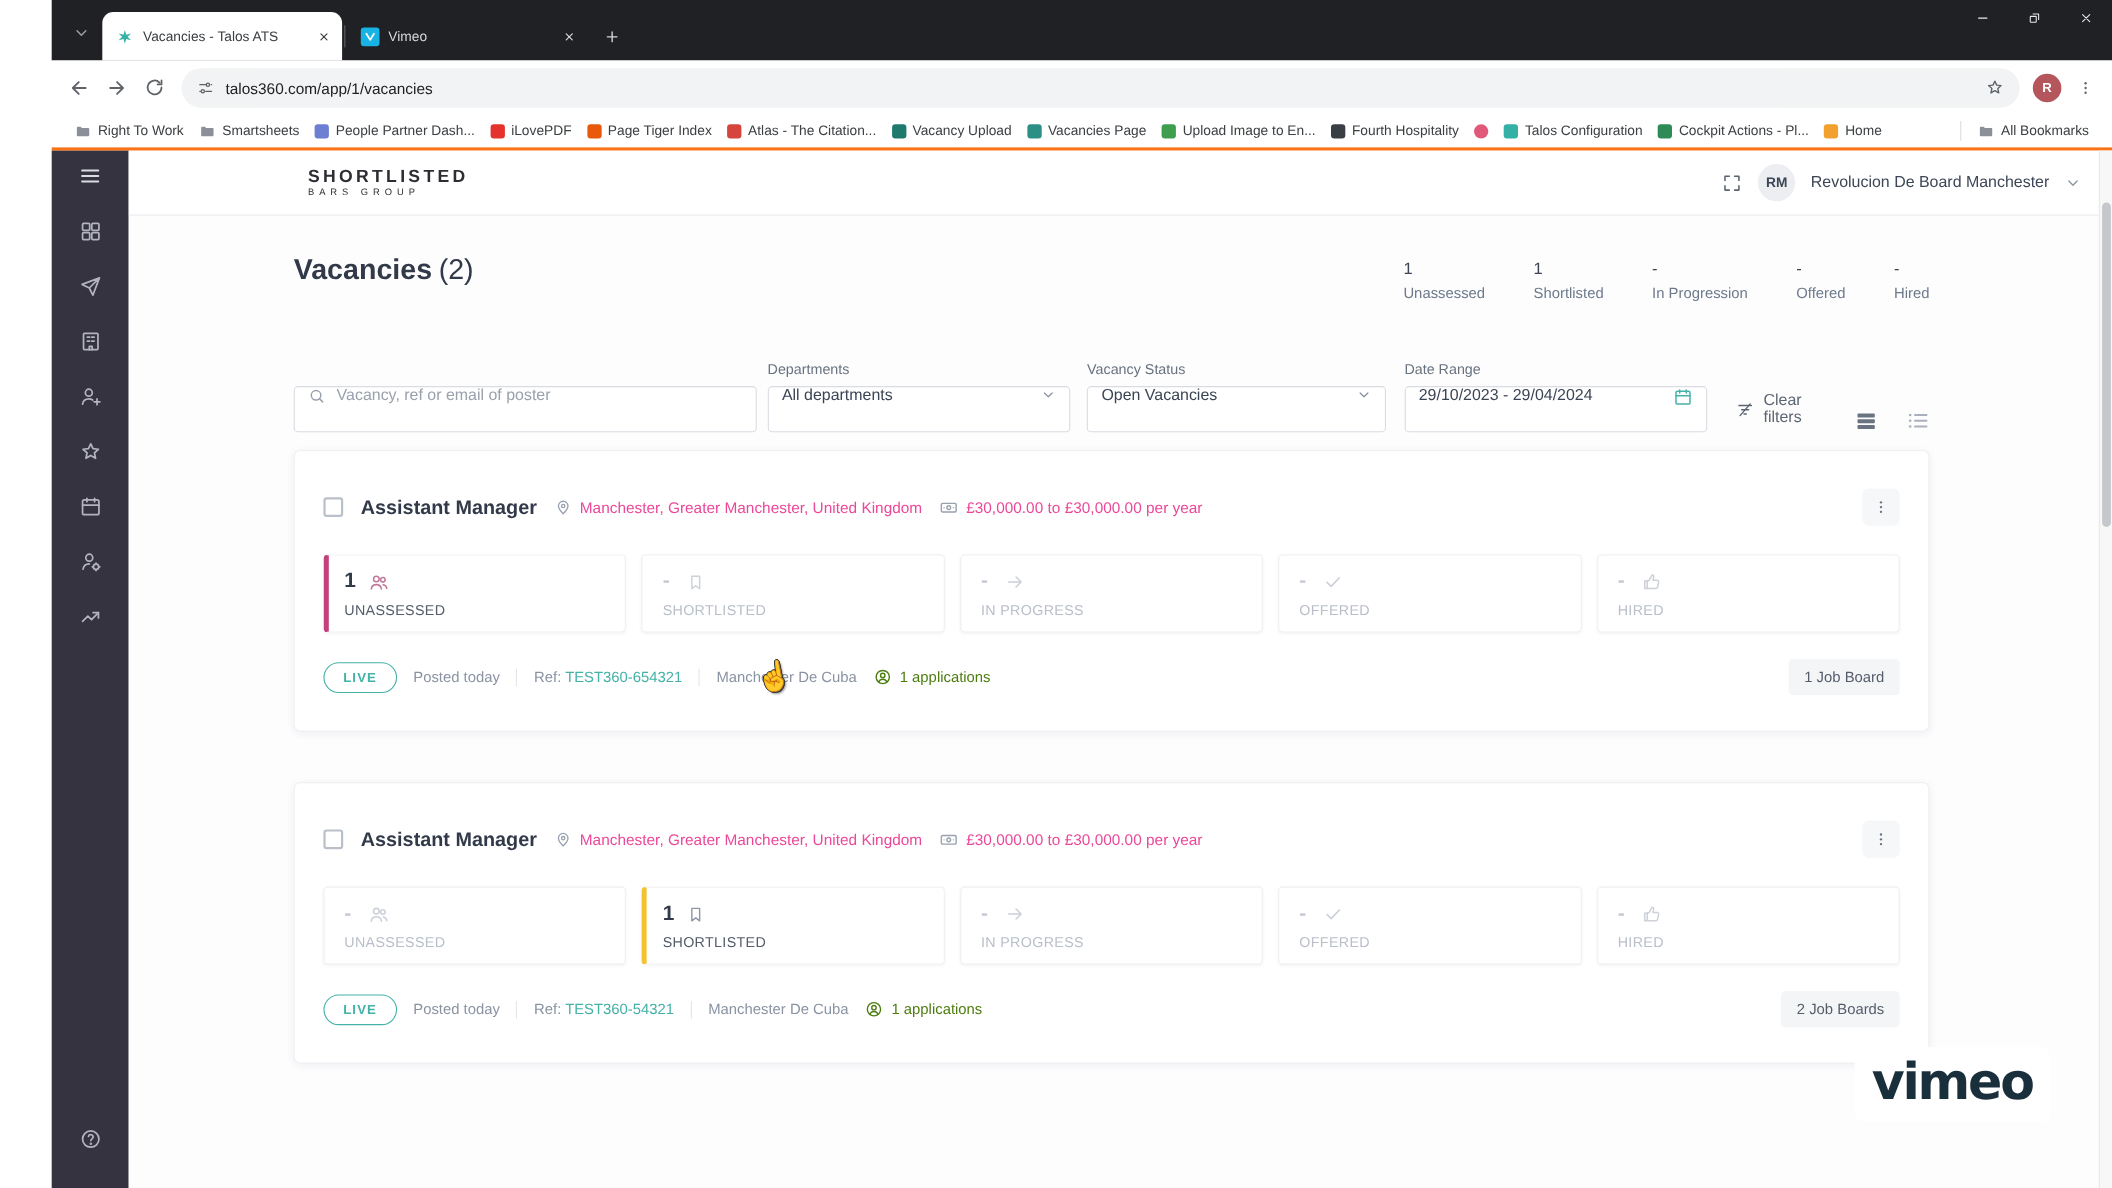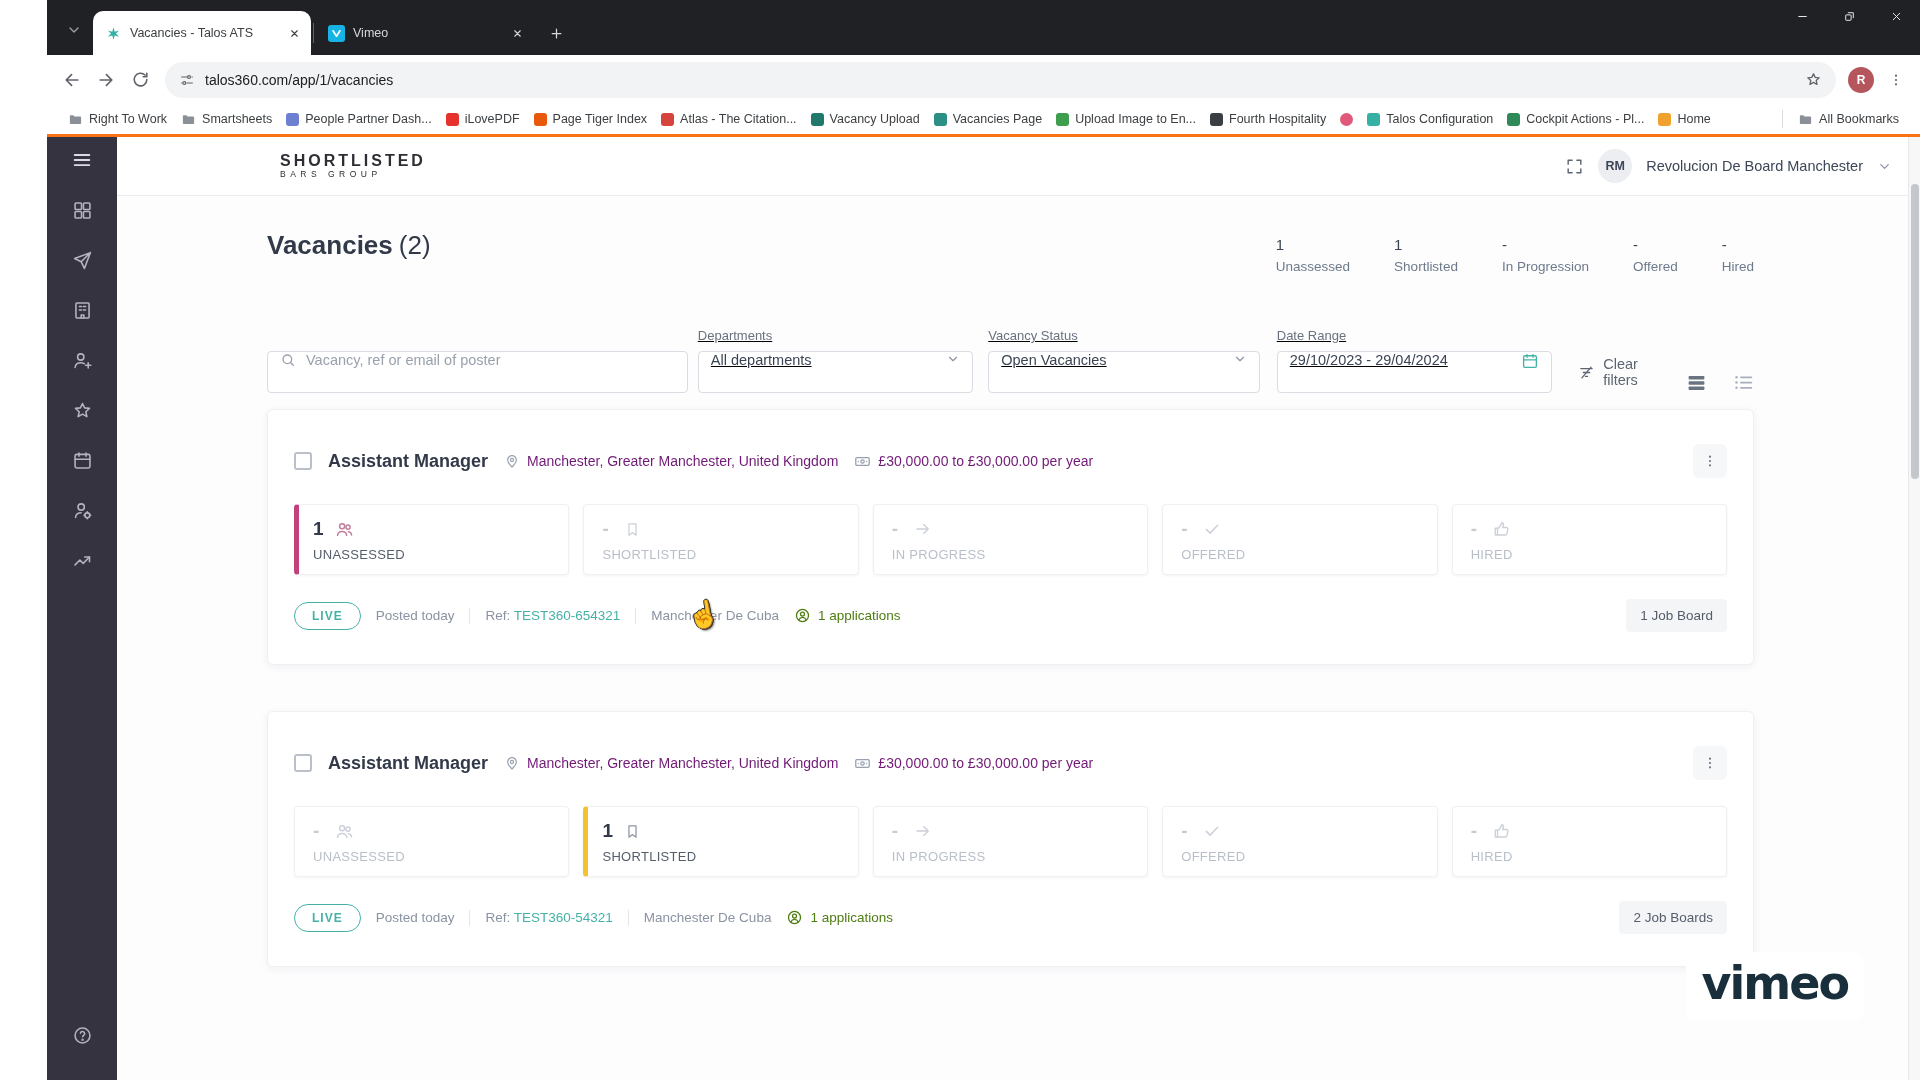--- a/index.html
+++ b/index.html
@@ -58,21 +58,21 @@
   
   .content { padding:34px 166px 40px 150px; }
   .page-head { display:flex; justify-content:space-between; align-items:flex-start; }
   .page-title { font-size:26px; font-weight:bold; color:#323a49; }
   .page-title .count { font-weight:normal; margin-left:6px; }
   .stats { display:flex; gap:44px; padding-top:6px; }
   .stat .v { font-size:15px; color:#3c4454; }
   .stat .l { font-size:13.5px; color:#6d7a8c; margin-top:6px; }
 
   .filters { display:flex; align-items:flex-end; margin-top:54px; }
-  .field { display:flex; flex-direction:column;text-decoration:underline; }
+  .field { display:flex; flex-direction:column; }
   .field-label { font-size:13px; color:#68727f; margin-bottom:8px; }
   .control { height:42px; border:1px solid #d9dce2; border-radius:4px; background:#fff; display:flex; align-items:flex-start; gap:10px; padding:0 12px; font-size:14.5px; color:#3b4454; }
   .search-box { width:423px; }
   .search-box input { border:none; outline:none; flex:1; font:inherit; color:#3b4454; background:transparent; }
   .search-box input::placeholder { color:#9aa1ad; }
   .search-box .mag { color:#9aa1ad; }
   .select { justify-content:space-between; cursor:default; }
   .f-dept { width:277px; margin-left:10px; }
   .f-status { width:273px; margin-left:15px; }
   .f-date { width:277px; margin-left:17px; }
@@ -89,21 +89,21 @@
   .myvac-label, .sort-label { font-size:14.5px; color:#3b4454; }
   .toggle { width:34px; height:14px; background:#c3c8d1; border-radius:7px; position:relative; margin-right:6px; }
   .toggle-knob { position:absolute; left:-2px; top:-3px; width:20px; height:20px; border-radius:50%; background:#f6f6f8; border:1px solid #aab0b9; box-shadow:0 1px 2px rgba(0,0,0,.25); }
   .sort { display:flex; align-items:center; gap:8px; }
 
   
   .card { background:#fff; border:1px solid #f0f0f3; border-radius:6px; box-shadow:0 2px 8px rgba(30,35,60,.06); margin-top:16px; padding:34px 26px 32px; }
   .card + .card { margin-top:46px; }
   .card-head { display:flex; align-items:center;text-align:center; }
   .card-title { font-size:18px; font-weight:bold; color:#323a49; margin-left:16px; }
-  .meta { display:flex; align-items:center; gap:7px; font-size:14px; color:#701a75; margin-left:16px; }
+  .meta { display:flex; align-items:center; gap:7px; font-size:14px; color:#ec4899; margin-left:16px; }
   .meta .m-icon { color:#98a1b0; }
   .card-kebab { margin-left:auto; width:34px; height:34px; border-radius:6px; background:#f6f7f9; color:#6a7380; display:flex; align-items:center; justify-content:center; }
   .stages { display:flex; gap:14px; margin-top:26px; }
   .stage { flex:1; border:1px solid #f0f0f3; border-radius:4px; background:#fff; box-shadow:0 1px 3px rgba(30,35,60,.05); padding:13px 18px 12px; }
   .stage-top { display:flex; align-items:center; gap:10px; }
   .stage-value { font-size:19px; font-weight:bold; color:#c6cad2; min-width:12px; }
   .stage-icon { color:#ccd0d8; }
   .stage-label { font-size:13px; letter-spacing:.3px; color:#b9bfc9; margin-top:7px; }
   .stage.active-magenta { border-left:5px solid var(--magenta,#c2407c); padding-left:14px; }
   .stage.active-yellow  { border-left:5px solid var(--yellow,#f2c230);  padding-left:14px; }

